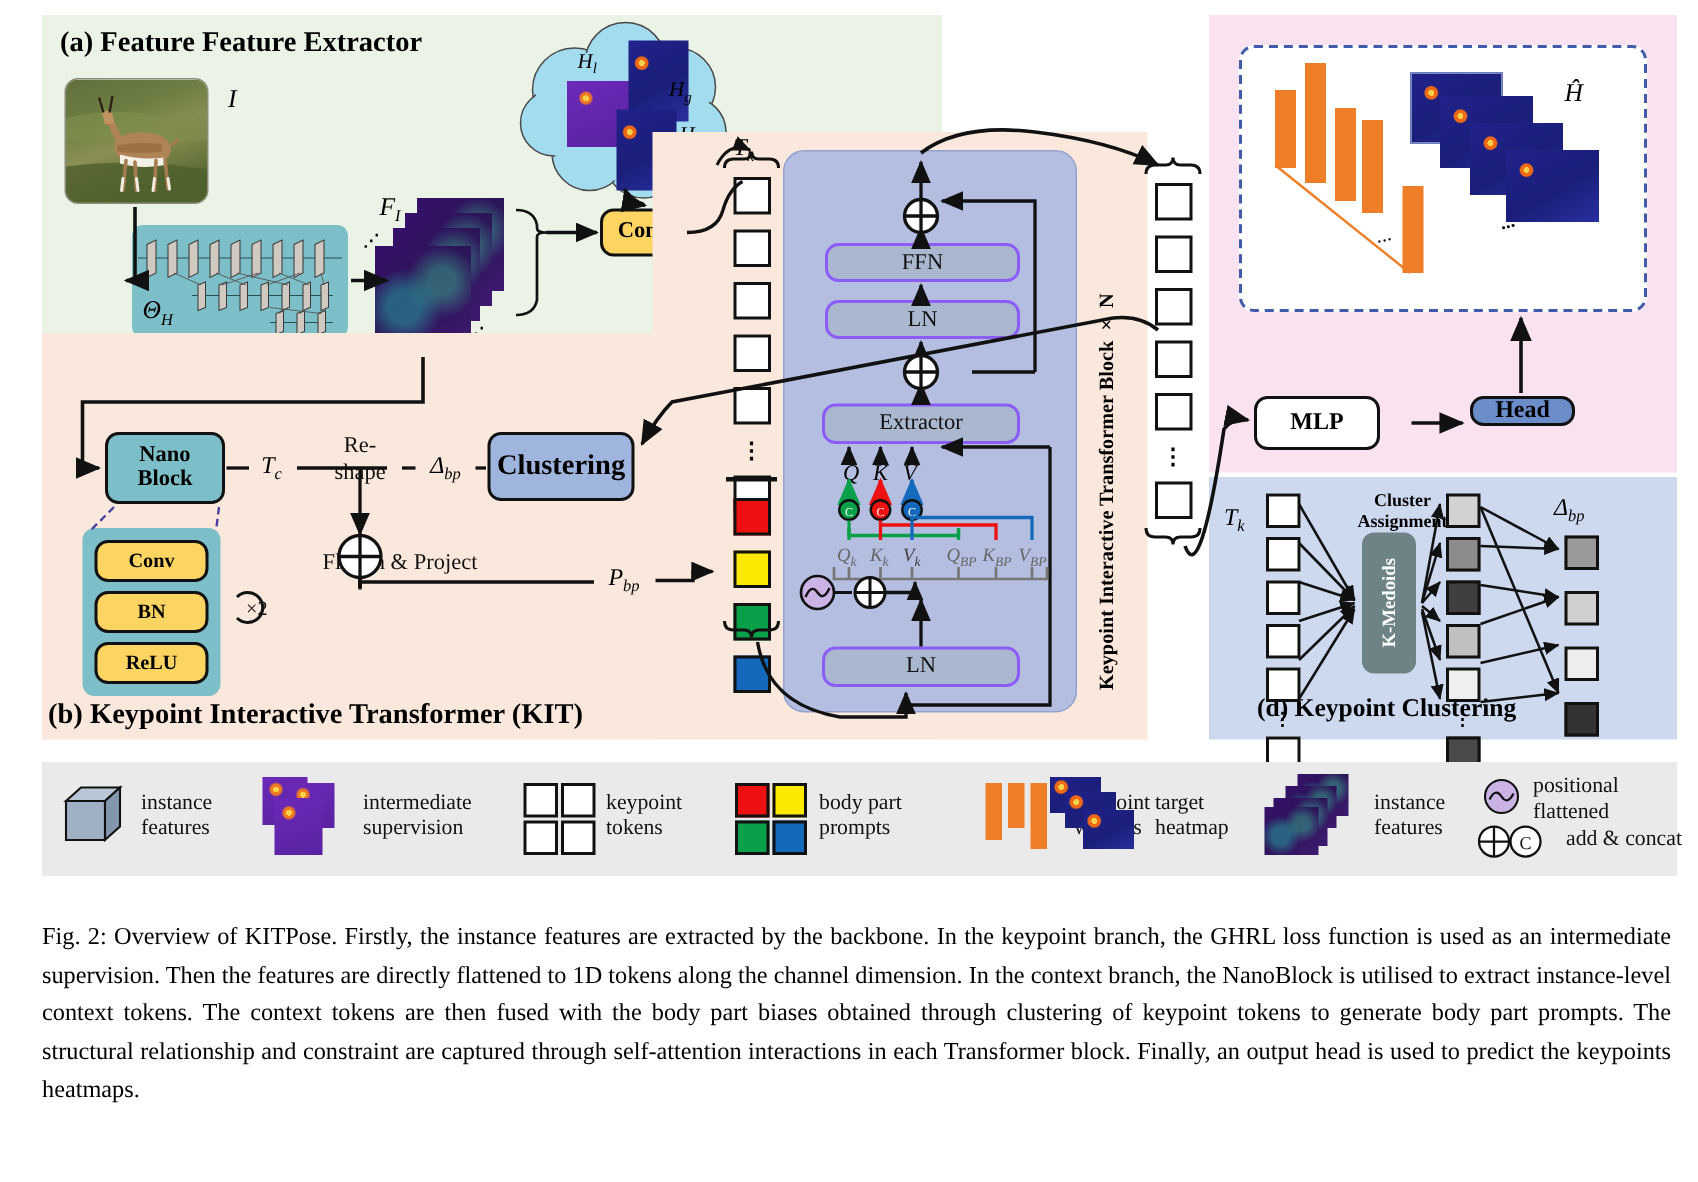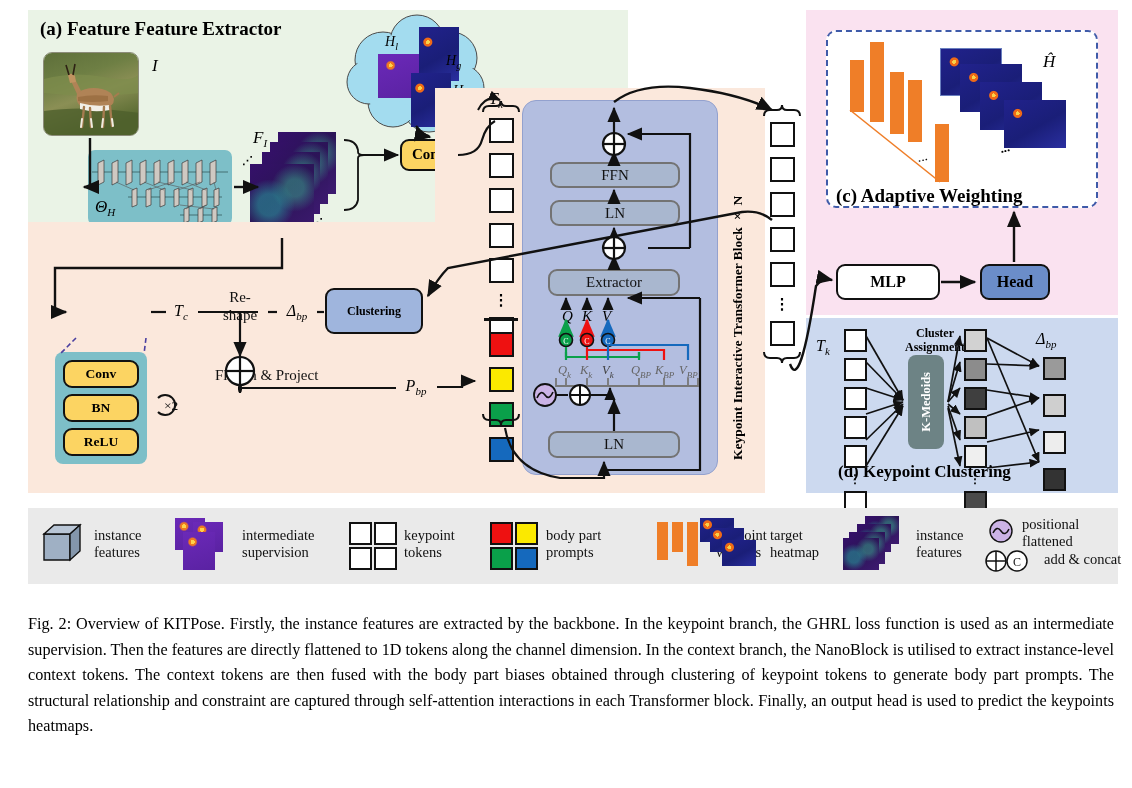--- a/index.html
+++ b/index.html
@@ -48,21 +48,21 @@
   .tok{width:21px;height:21px;border:2.2px solid #111;background:#fff;}
   .tok.red{background:#ee1111;}
   .tok.yellow{background:#fbe900;}
   .tok.green{background:#0aa04a;}
   .tok.blue{background:#1569bd;}
   .vdots{width:21px;height:14px;display:flex;align-items:center;justify-content:center;
          font-size:15px;font-weight:bold;letter-spacing:0;}
 
   
   .tblock{left:522px;top:100px;width:196px;height:375px;background:#b3bee0;border-radius:14px;border:1px solid #93a1ce;}
-  .tbox{background:#a9b7cf;border:2px solid #737373;border-radius:9px;
+  .tbox{background:#a9b7cf;border:2px solid #8b5cf6;border-radius:9px;
         display:flex;align-items:center;justify-content:center;
         font-family:"Liberation Serif",serif;font-size:15px;color:#111;}
   .vtext{writing-mode:vertical-rl;transform:rotate(180deg);font-weight:bold;font-size:13.5px;
          font-family:"Liberation Serif",serif;white-space:nowrap;}
 
   
   svg.ov{position:absolute;left:0;top:0;width:1132px;height:788px;overflow:visible;pointer-events:none;}
 
   
   .lg-txt{font-family:"Liberation Serif",serif;font-size:14.5px;line-height:17px;color:#111;}
@@ -227,36 +227,41 @@
     <span>H</span><sub style="font-size:10px;">l</sub></div>
   <div class="abs mi" style="left:446px;top:42px;font-size:14px;margin-top:11px;">
     <span>H</span><sub style="font-size:10px;">g</sub></div>
   <div class="abs mi" style="left:453px;top:83px;font-size:14px;">
     <span>H</span></div>
 
 
   <div class="abs box box-yellow" style="left:400px;top:139px;width:58px;height:32px;font-size:15px;">Conv</div>
 
   <div class="abs panel-b"></div>
-
+  <div class="abs ptitle t-b">(b) Keypoint Interactive Transformer (KIT)</div>
+
+  <div class="abs box box-teal" style="left:70px;top:288px;width:80px;height:48px;font-size:15px;flex-direction:column;">
+    <span>Nano</span>
+    <span>Block</span>
+  </div>
 
   <div class="abs chip" style="left:165px;top:300px;width:32px;height:24px;">
     <span><span>T</span><sub style="font-size:11px;">c</sub></span>
   </div>
 
   <div class="abs lbl" style="left:212px;top:288px;width:56px;text-align:center;line-height:18px;">
     <div>Re-</div>
     <div>shape</div>
   </div>
 
   <div class="abs chip" style="left:278px;top:299px;width:38px;height:26px;">
     <span><span>Δ</span><sub style="font-size:11px;font-style:italic;">bp</sub></span>
   </div>
 
-  <div class="abs box box-blue" style="left:325px;top:288px;width:98px;height:46px;font-size:12px;">Clustering</div>
+  <div class="abs box box-blue" style="left:325px;top:288px;width:98px;height:46px;font-size:19px;">Clustering</div>
 
   <div class="abs lbl" style="left:215px;top:367px;font-size:15px;">Flatten &amp; Project</div>
 
   <div class="abs chip" style="left:398px;top:374px;width:36px;height:26px;">
     <span><span>P</span><sub style="font-size:11px;font-style:italic;">bp</sub></span>
   </div>
 
   <div class="abs box box-teal" style="left:55px;top:352px;width:92px;height:112px;border:none;border-radius:8px;"></div>
   <div class="abs box box-yellow" style="left:63px;top:360px;width:76px;height:28px;font-size:13.5px;">Conv</div>
   <div class="abs box box-yellow" style="left:63px;top:394px;width:76px;height:28px;font-size:13.5px;">BN</div>
@@ -318,21 +323,20 @@
     <div class="tok"></div>
     <div class="tok"></div>
     <div class="tok"></div>
     <div class="tok"></div>
     <div class="vdots">⋮</div>
     <div class="tok"></div>
   </div>
 
   <div class="abs panel-c"></div>
   <div class="abs dash-box" style="left:826px;top:30px;width:272px;height:178px;"></div>
-  <div class="abs ptitle t-c">(c) Adaptive Weighting</div>
 
   <div class="abs" style="left:840px;top:42px;width:130px;height:150px;">
     <svg width="130" height="150" viewBox="0 0 130 150">
       <line x1="10" y1="68" x2="100" y2="140" stroke="#ef7e28" stroke-width="1.6"></line>
       <rect x="10" y="18" width="14" height="52" fill="#ef7e28"></rect>
       <rect x="30" y="0" width="14" height="80" fill="#ef7e28"></rect>
       <rect x="50" y="30" width="14" height="62" fill="#ef7e28"></rect>
       <rect x="68" y="38" width="14" height="62" fill="#ef7e28"></rect>
       <rect x="95" y="82" width="14" height="58" fill="#ef7e28"></rect>
       <text x="78" y="120" font-size="14" font-family="Liberation Serif, serif" fill="#111" transform="rotate(-12 78 120)">...</text>
@@ -341,22 +345,22 @@
 
   <div class="abs" style="left:940px;top:48px;width:150px;height:140px;">
     <div class="abs hm" style="left:0px;top:0px;width:62px;height:48px;border:1px solid #6a7fbf;"></div>
     <div class="abs hm" style="left:20px;top:16px;width:62px;height:48px;"></div>
     <div class="abs hm" style="left:40px;top:34px;width:62px;height:48px;"></div>
     <div class="abs hm" style="left:64px;top:52px;width:62px;height:48px;"></div>
     <div class="abs" style="left:60px;top:92px;font-size:13px;font-weight:bold;transform:rotate(-12deg);">...</div>
   </div>
   <div class="abs mi" style="left:1043px;top:52px;font-size:17px;">Ĥ</div>
 
-  <div class="abs box box-white" style="left:836px;top:264px;width:104px;height:36px;font-size:16px;">MLP</div>
-  <div class="abs box box-blue-d" style="left:980px;top:264px;width:70px;height:36px;font-size:16px;">Head</div>
+  <div class="abs box box-white" style="left:836px;top:264px;width:84px;height:36px;font-size:16px;">MLP</div>
+  <div class="abs box box-blue-d" style="left:980px;top:264px;width:70px;height:20px;font-size:16px;">Head</div>
 
   <div class="abs panel-d"></div>
   <div class="abs ptitle t-d">(d) Keypoint Clustering</div>
 
   <div class="abs mi" style="left:816px;top:337px;font-size:16px;">
     <span>T</span><sub style="font-size:11px;">k</sub>
   </div>
 
   <div class="abs" style="left:844px;top:329px;width:22px;display:flex;flex-direction:column;align-items:center;gap:6px;">
     <div class="tok" style="width:19px;height:19px;"></div>

